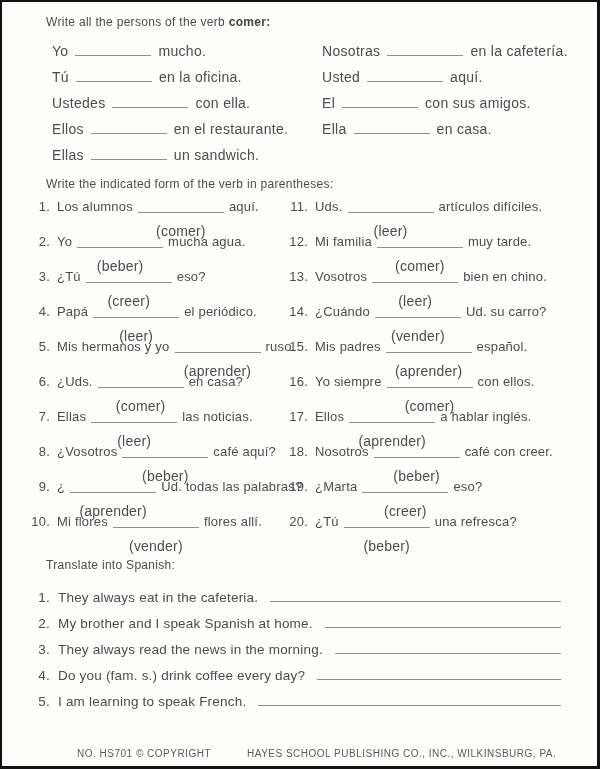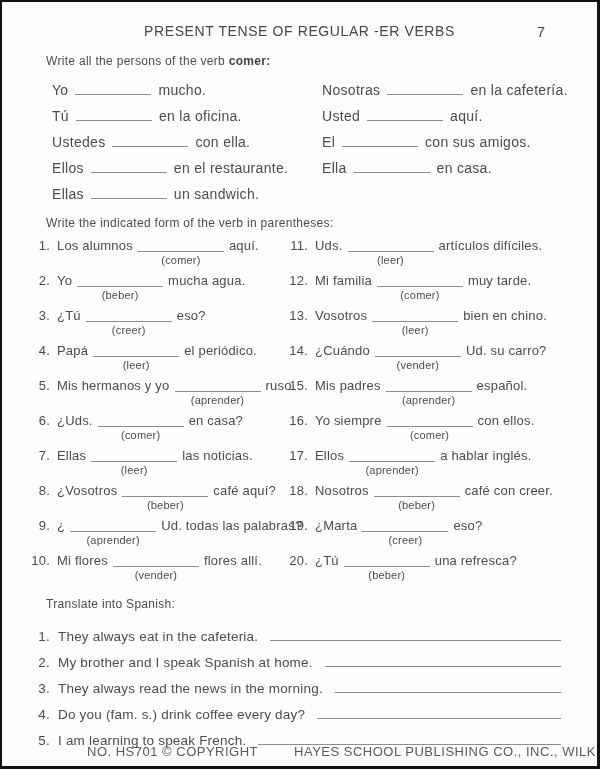--- a/index.html
+++ b/index.html
@@ -28,40 +28,36 @@
   .persons{display:grid;grid-template-columns:270px 1fr;padding-left:50px;margin-top:9px;}
   .p-item{height:26px;line-height:26px;white-space:nowrap;font-size:14px;letter-spacing:.3px;}
   .p-blank{display:inline-block;width:76px;border-bottom:1.5px solid #8d8d8d;height:12px;margin:0 7px;}
   
   .verbs{display:grid;grid-template-columns:258px 1fr;padding-left:21px;margin-top:7px;}
   .v-item{height:30px;margin-bottom:5px;white-space:nowrap;font-size:13px;letter-spacing:.2px;}
   .v-num{display:inline-block;width:27px;text-align:right;margin-right:7px;vertical-align:top;line-height:18px;}
   .v-txt{display:inline-block;vertical-align:top;line-height:18px;}
   .v-blankwrap{display:inline-block;vertical-align:top;width:86px;margin:0 5px;text-align:center;}
   .v-line{display:block;height:14px;border-bottom:1.5px solid #8d8d8d;}
-  .v-verb{display:block;font-size:11px;line-height:15px;margin-top:1px;color:#4c4c4c;}
+  .v-verb{display:block;font-size:14px;line-height:15px;margin-top:11px;color:#4c4c4c;}
   
   .translate{margin:7px 36px 0 30px;}
   .t-item{display:flex;align-items:flex-end;height:26px;font-size:13.5px;letter-spacing:.2px;}
   .t-num{width:18px;text-align:right;margin-right:8px;white-space:nowrap;}
   .t-text{white-space:nowrap;}
   .t-line{flex:1;border-bottom:1.3px solid #8d8d8d;margin:0 0 3px 12px;min-width:40px;}
   
-  .footer{position:absolute;left:46px;right:30px;bottom:7px;display:flex;font-size:13px;letter-spacing:.5px;color:#5a5a5a;white-space:nowrap;padding-left:39px;}
+  .footer{position:absolute;left:36px;right:30px;bottom:7px;display:flex;font-size:10px;letter-spacing:.5px;color:#5a5a5a;white-space:nowrap;padding-left:39px;}
   .footer .f-left{margin-right:36px;}
 </style>
 </head>
 <body>
 
 <div class="sheet">
 
-  <div class="hdr">
-    <div class="title">PRESENT TENSE OF REGULAR -ER VERBS</div>
-    <div class="pgnum">7</div>
-  </div>
 
   <div class="instr instr-1"><span>Write all the persons of the verb </span><b>comer:</b></div>
 
   <div class="persons" id="persons-grid">
       <div class="p-item"><span>Yo</span><span class="p-blank"></span><span>mucho.</span></div>
       <div class="p-item"><span>Nosotras</span><span class="p-blank"></span><span>en la cafetería.</span></div>
       <div class="p-item"><span>Tú</span><span class="p-blank"></span><span>en la oficina.</span></div>
       <div class="p-item"><span>Usted</span><span class="p-blank"></span><span>aquí.</span></div>
       <div class="p-item"><span>Ustedes</span><span class="p-blank"></span><span>con ella.</span></div>
       <div class="p-item"><span>El</span><span class="p-blank"></span><span>con sus amigos.</span></div>

